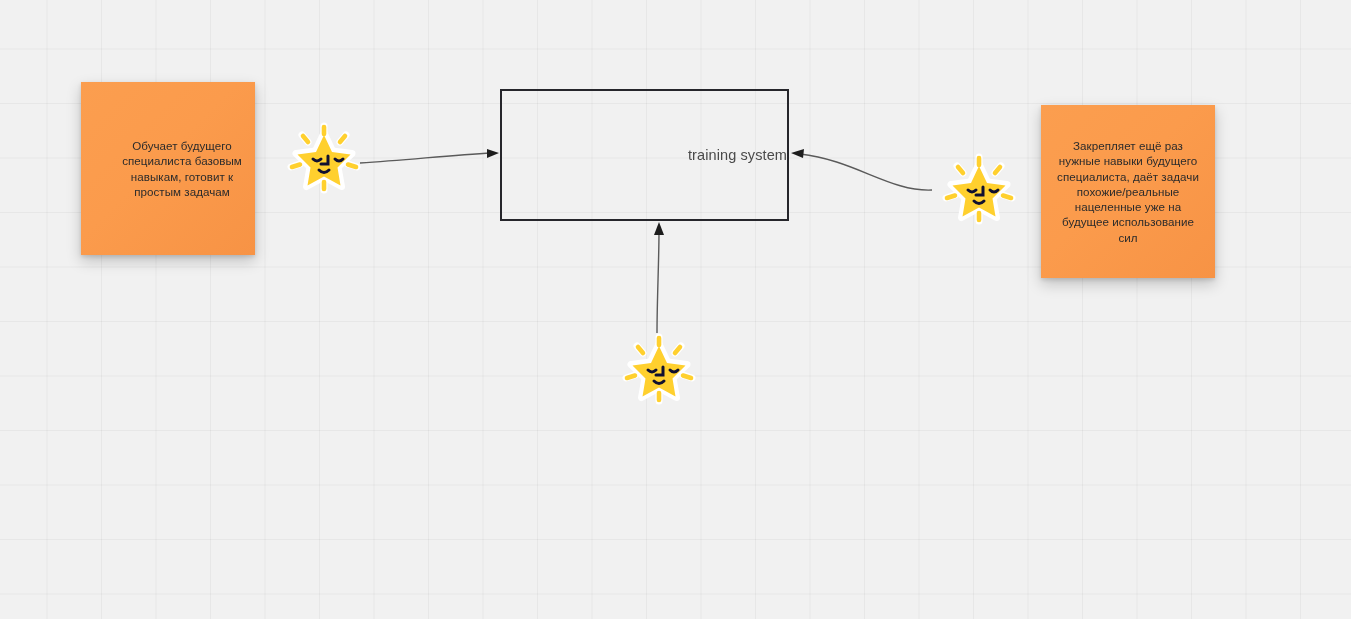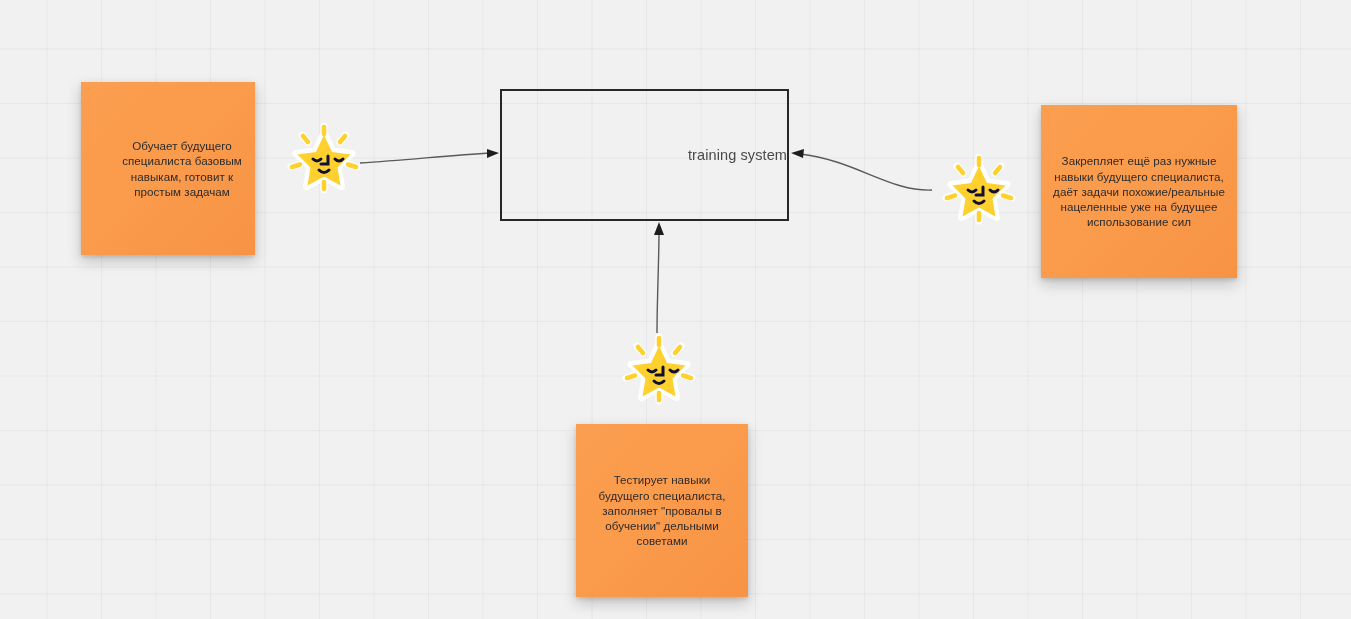--- a/index.html
+++ b/index.html
@@ -36,21 +36,21 @@
     width: 100%;
     text-align: center;
     color: #2b2b2b;
     font-size: 11.6px;
     line-height: 15.2px;
     letter-spacing: 0.05px;
     white-space: pre-line;
   }
 
   #note-left   { left: 81px;   top: 82px;  width: 174px; height: 173px; padding-left: 40px; }
-  #note-right  { left: 1041px; top: 105px; width: 196px; height: 173px; }
+  #note-right  { left: 1041px; top: 105px; width: 174px; height: 173px; }
   #note-bottom { left: 576px;  top: 424px; width: 172px; height: 173px; }
 
   
   #process-box {
     position: absolute;
     left: 500px;
     top: 89px;
     width: 289px;
     height: 132px;
     box-sizing: border-box;
@@ -120,23 +120,20 @@
   </div>
 
   <div class="sticky" id="note-left">
     <div class="sticky-text">Обучает будущего специалиста базовым навыкам, готовит к простым задачам</div>
   </div>
 
   <div class="sticky" id="note-right">
     <div class="sticky-text">Закрепляет ещё раз нужные навыки будущего специалиста, даёт задачи похожие/реальные нацеленные уже на будущее использование сил</div>
   </div>
 
-  <div class="sticky" id="note-bottom">
-    <div class="sticky-text">Тестирует навыки будущего специалиста, заполняет "провалы в обучении" дельными советами</div>
-  </div>
 
   <div class="star-sticker" id="star-left">
     <svg viewBox="0 0 84 84" width="84" height="84" aria-hidden="true">
       <g stroke="#ffffff" stroke-width="7" stroke-linecap="round" fill="none">
         <line x1="42" y1="10" x2="42" y2="19"></line>
         <line x1="20" y1="19" x2="26" y2="26"></line>
         <line x1="64" y1="19" x2="58" y2="26"></line>
         <line x1="9" y1="51" x2="18" y2="48"></line>
         <line x1="75" y1="51" x2="66" y2="48"></line>
         <line x1="42" y1="74" x2="42" y2="66"></line>

